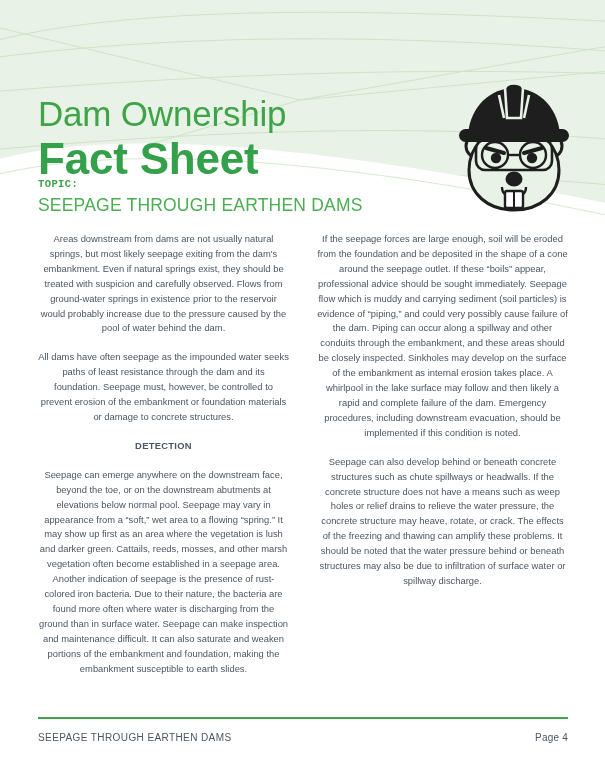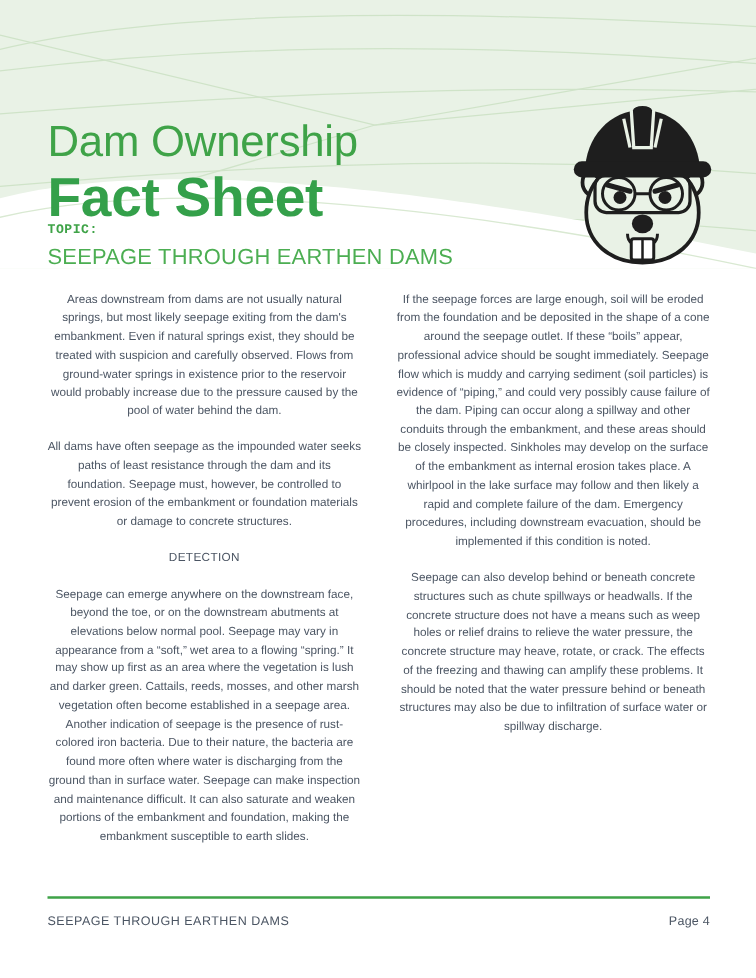--- a/index.html
+++ b/index.html
@@ -118,21 +118,21 @@
     margin: 0 0 14px 0;
     font-size: 9.4px;
     line-height: 14.9px;
     color: #4b5563;
     text-align: center;
   }
   .col p:last-child { margin-bottom: 12px; }
   .section-head {
     margin: 0 0 1px 0;
     font-size: 9.4px;
-    font-weight: 400;
+    font-weight: 700;
     color: #3fa348;
     letter-spacing: 0.3px;
     line-height: 14.9px;
   }
 
   
   .footer-rule {
     position: absolute;
     left: 38px;
     top: 717px;

